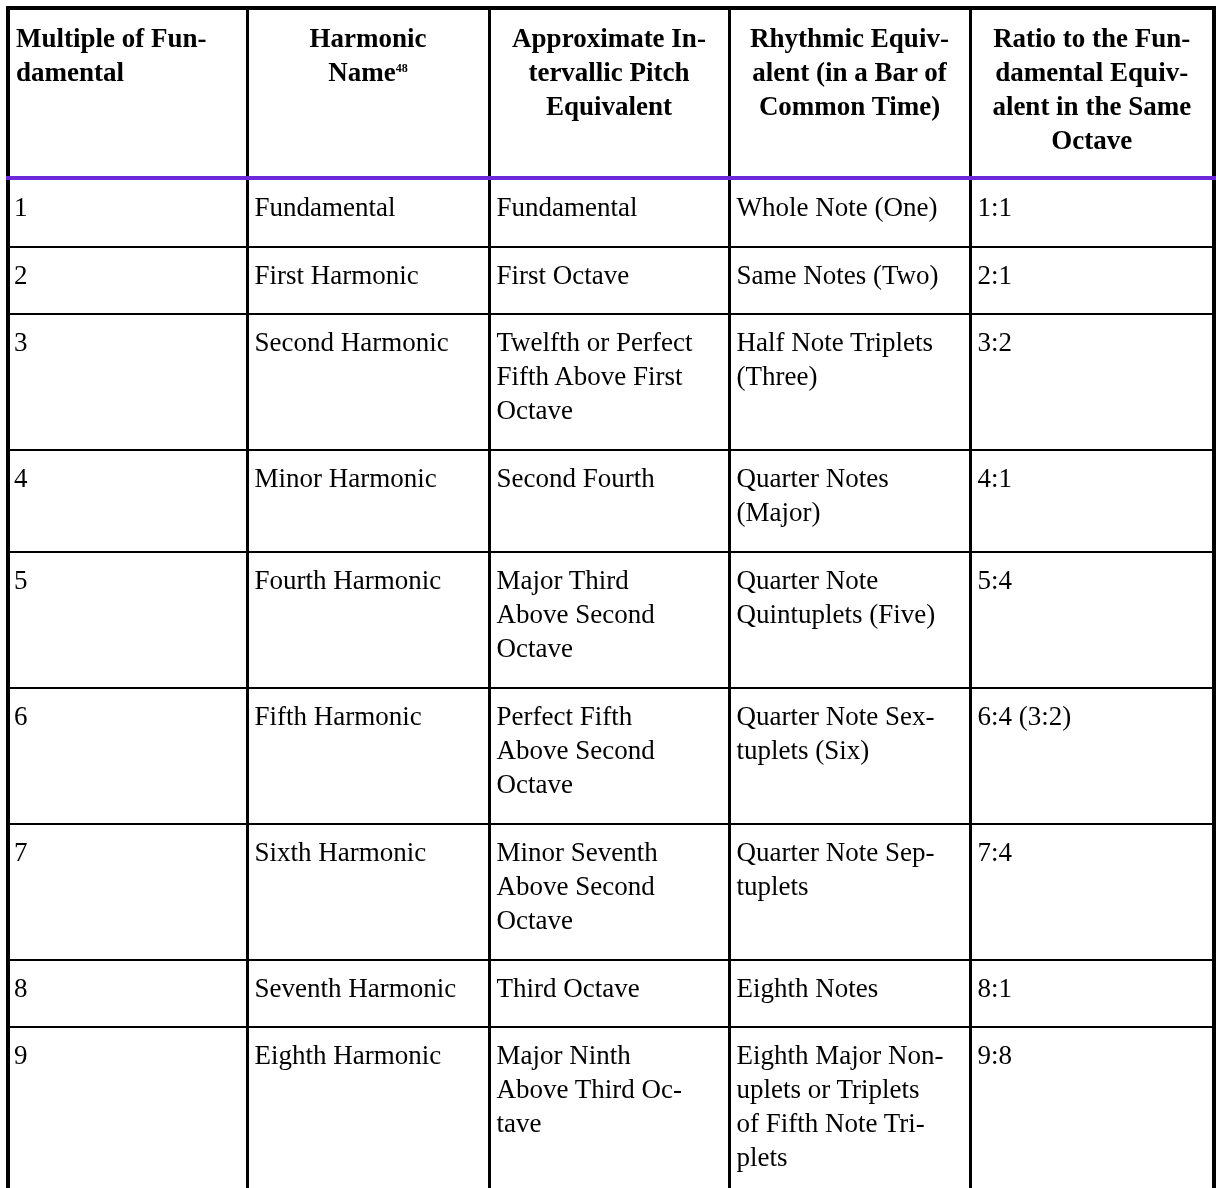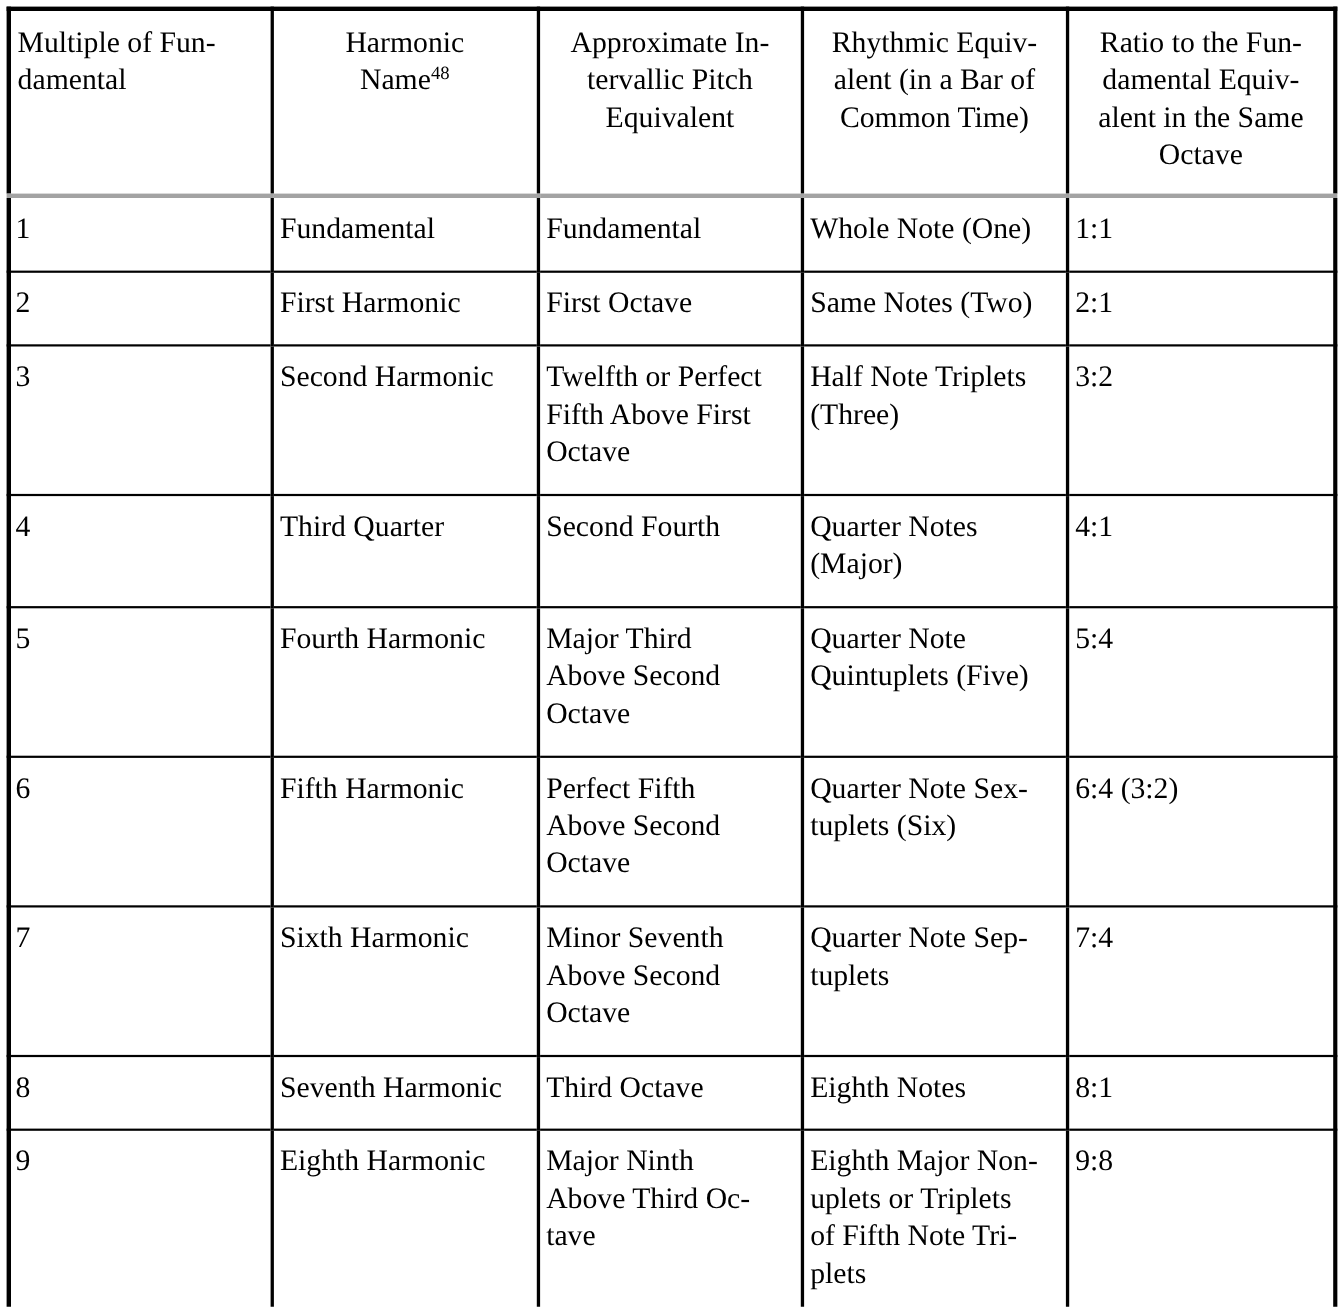--- a/index.html
+++ b/index.html
@@ -21,25 +21,25 @@
   th, td {
     border-left: 3px solid #000;
     border-right: 3px solid #000;
     border-top: 2px solid #000;
     border-bottom: 2px solid #000;
     vertical-align: top;
     font-size: 27px;
     line-height: 34px;
     padding: 10px 6px 0 6px;
   }
-  th { font-weight: normal; text-align: center; height: 155px; border-bottom: 4px solid #a3a3a3; padding-top: 11px; }
+  th { font-weight: bold; text-align: center; height: 155px; border-bottom: 4px solid #6d28d9; padding-top: 11px; }
   th.left { text-align: left; }
   td { text-align: left; font-weight: normal; }
   td:first-child { padding-left: 4px; }
-  sup { font-size: 17px; line-height: 0; vertical-align: 9px; }
+  sup { font-size: 12px; line-height: 0; vertical-align: 9px; }
   tr.r1 td { height: 56px; }
   tr.r2 td { height: 55px; }
   tr.r3 td { height: 124px; }
   tr.r4 td { height: 90px; }
   tr.r5 td { height: 124px; }
   tr.r6 td { height: 124px; }
   tr.r7 td { height: 124px; }
   tr.r8 td { height: 55px; }
   tr.r9 td { height: 160px; }
 </style>
@@ -80,21 +80,21 @@
     </tr>
     <tr class="r3">
       <td>3</td>
       <td>Second Harmonic</td>
       <td><span>Twelfth or Perfect</span><br><span>Fifth Above First</span><br><span>Octave</span></td>
       <td><span>Half Note Triplets</span><br><span>(Three)</span></td>
       <td>3:2</td>
     </tr>
     <tr class="r4">
       <td>4</td>
-      <td>Third Quarter</td>
+      <td>Minor Harmonic</td>
       <td><span>Second Fourth</span></td>
       <td><span>Quarter Notes</span><br><span>(Major)</span></td>
       <td>4:1</td>
     </tr>
     <tr class="r5">
       <td>5</td>
       <td>Fourth Harmonic</td>
       <td><span>Major Third</span><br><span>Above Second</span><br><span>Octave</span></td>
       <td><span>Quarter Note</span><br><span>Quintuplets (Five)</span></td>
       <td>5:4</td>

